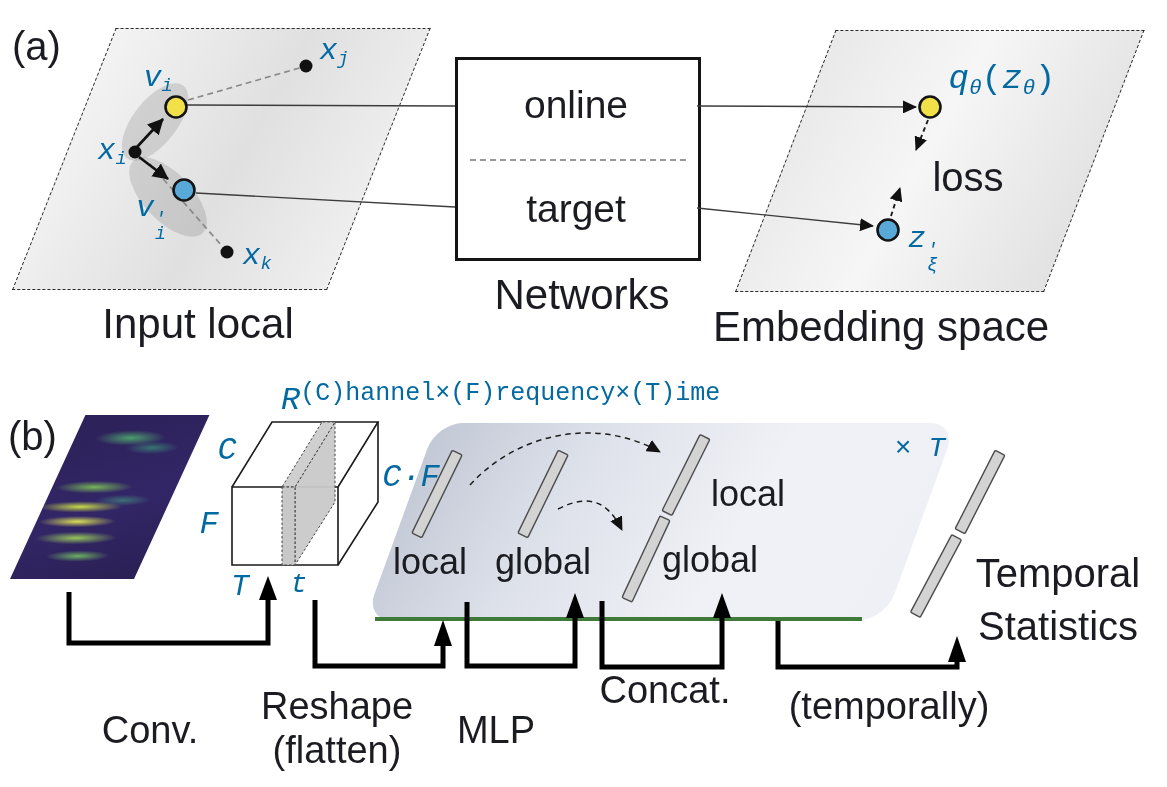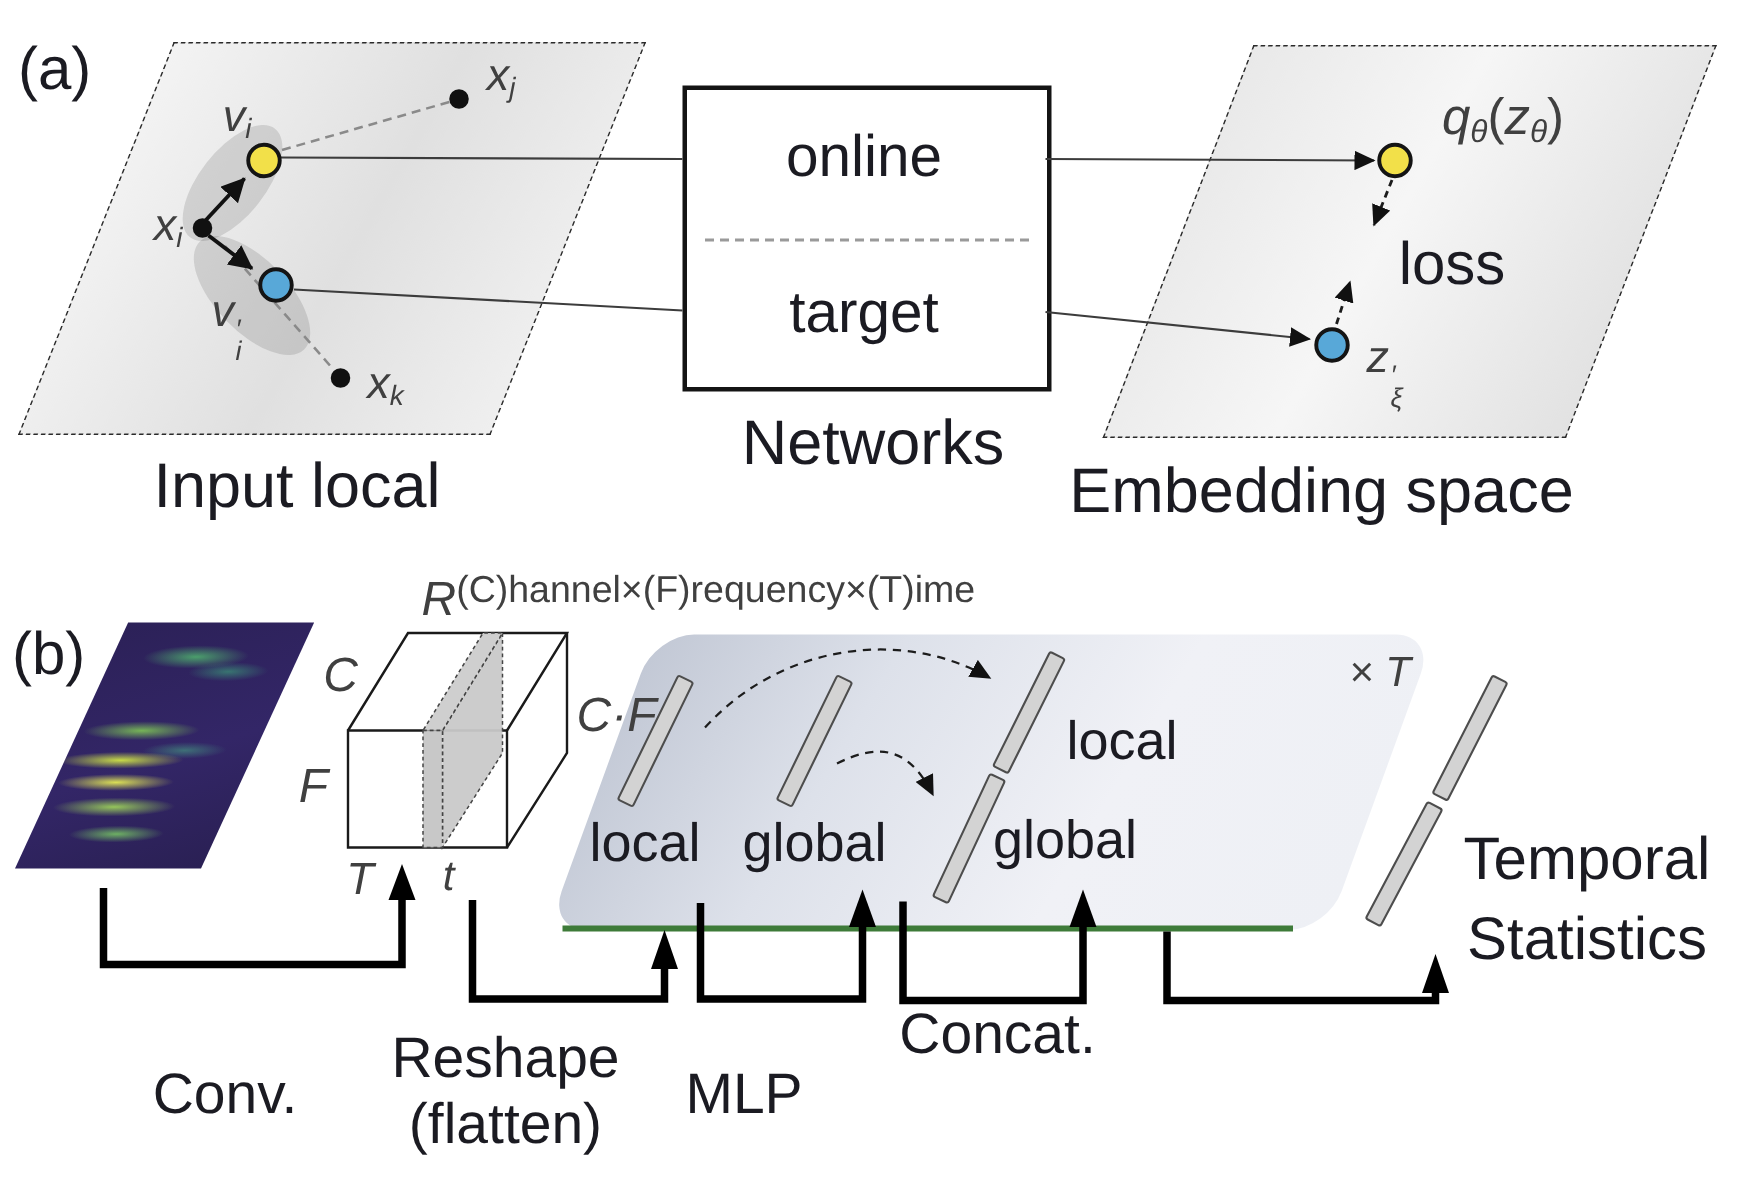--- a/index.html
+++ b/index.html
@@ -2,21 +2,21 @@
 <html><head>
 <meta charset="utf-8">
 <style>
   html,body{margin:0;padding:0;background:#ffffff;}
   #fig{position:relative;width:1167px;height:787px;background:#fff;overflow:hidden;
        font-family:"Liberation Sans",sans-serif;color:#1b1b22;}
   .abs{position:absolute;}
   .ctr{transform:translate(-50%,-50%);white-space:nowrap;}
   .ctrx{transform:translateX(-50%);white-space:nowrap;text-align:center;}
   .sans{font-family:"Liberation Sans",sans-serif;color:#1b1b22;}
-  .math{font-family:Liberation Sans, sans-serif;font-style:italic;color:#404040;white-space:nowrap;}
+  .math{font-family:Liberation Mono, monospace;font-style:italic;color:#0369a1;white-space:nowrap;}
   .math .rm{font-style:normal;}
   sub.msub{font-size:0.62em;font-style:italic;vertical-align:-0.25em;letter-spacing:0;}
   .mstk{display:inline-flex;flex-direction:column;align-items:flex-start;
         font-size:0.60em;line-height:0.85;vertical-align:-0.45em;margin-left:1px;}
   .panel-label{font-size:40px;}
   .cap{font-size:42px;}
   .net-lbl{font-size:39px;}
   .bar-lbl{font-size:36px;}
   .step{font-size:38px;line-height:44px;}
   
@@ -253,15 +253,16 @@
     <span style="display:block;">Reshape</span>
     <span style="display:block;">(flatten)</span>
   </div>
   <div class="abs sans step ctrx" style="left:496px;top:708px;">
     <span style="display:block;">MLP</span>
   </div>
   <div class="abs sans step ctrx" style="left:665px;top:668px;">
     <span style="display:block;">Concat.</span>
   </div>
   <div class="abs sans step ctrx" style="left:889px;top:684px;">
+    <span style="display:block;">(temporally)</span>
   </div>
 
 </div>
 
 </body></html>

